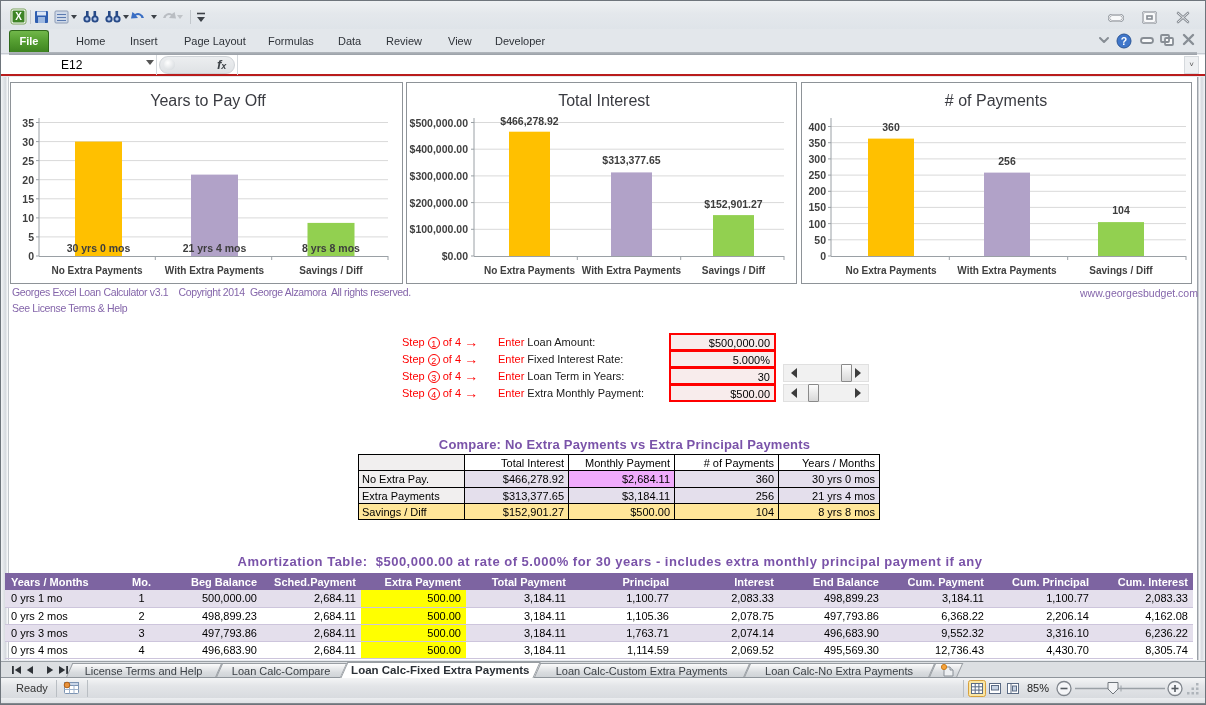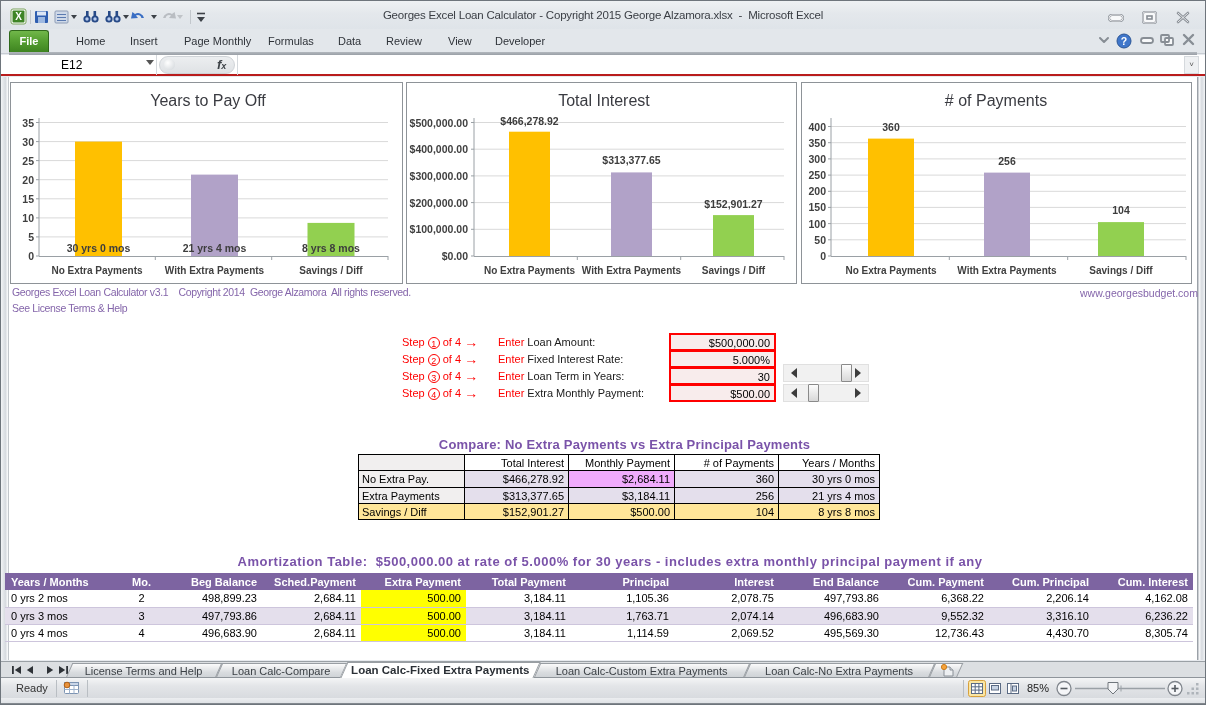--- a/index.html
+++ b/index.html
@@ -67,21 +67,20 @@
 #statusbar { position:absolute; left:1px; top:677px; width:1204px; height:21px;
   background:linear-gradient(#f4f5f6,#e3e5e8 40%,#d8dbdf); border-top:1px solid #8f959b; }
 #botframe { position:absolute; left:1px; top:698px; width:1204px; height:6px;
   background:linear-gradient(#eceef0,#dfe2e6); border-bottom:1px solid #83898f; }
 .sep { position:absolute; width:1px; background:#b9bec3; }
 </style>
 </head>
 <body>
 <div id="frame"></div>
 <div id="titlebar">
-  <div id="title-text">Georges Excel Loan Calculator - Copyright 2015 George Alzamora.xlsx&nbsp; -&nbsp; Microsoft Excel</div>
   <svg class="abs" style="left:8px;top:4px" width="210" height="22" viewBox="0 0 210 22">
     <rect x="2" y="4" width="15" height="15" rx="2" fill="#fff" stroke="#7aa35c"></rect>
     <rect x="3.5" y="5.5" width="12" height="12" rx="1" fill="#3e8426"></rect>
     <text x="9.5" y="15" font-size="10" font-weight="bold" fill="#fff" text-anchor="middle" font-family="Liberation Sans">X</text>
     <line x1="21.5" y1="5" x2="21.5" y2="19" stroke="#c2c7cc"></line>
     <rect x="26" y="6" width="13" height="12" rx="1" fill="#2f5eb0"></rect>
     <rect x="28" y="6.5" width="9" height="4" fill="#dce6f5"></rect>
     <rect x="29" y="12" width="7" height="6" fill="#9db8e0"></rect>
     <rect x="46" y="6" width="13" height="12" rx="1" fill="#cfd9e8" stroke="#8d9cb5"></rect>
     <line x1="48" y1="9.5" x2="57" y2="9.5" stroke="#5a7ab0"></line>
@@ -123,21 +122,21 @@
       <rect x="36" y="1" width="13" height="11" rx="2"></rect>
       <path d="M71 2 l10 9 M81 2 l-10 9" stroke-linecap="round"></path>
     </g>
   </svg>
 </div>
 <div class="abs" style="left:9px;top:52px;width:1188px;height:3px;background:linear-gradient(#b2b7bd,#9aa0a7);z-index:2"></div>
 <div id="tabrow">
   <div id="filetab">File</div>
   <span class="rtab" style="left:75px">Home</span>
   <span class="rtab" style="left:129px">Insert</span>
-  <span class="rtab" style="left:183px">Page Monthly</span>
+  <span class="rtab" style="left:183px">Page Layout</span>
   <span class="rtab" style="left:267px">Formulas</span>
   <span class="rtab" style="left:337px">Data</span>
   <span class="rtab" style="left:385px">Review</span>
   <span class="rtab" style="left:447px">View</span>
   <span class="rtab" style="left:494px">Developer</span>
   <svg class="abs" style="left:1096px;top:4px" width="100" height="16" viewBox="0 0 100 16">
     <path d="M3 5 l4 4 4 -4" fill="none" stroke="#878d94" stroke-width="2" stroke-linecap="round" stroke-linejoin="round"></path>
     <circle cx="27" cy="8" r="7" fill="#3f76ca" stroke="#2c5696"></circle>
     <text x="27" y="12" font-size="10.5" font-weight="bold" fill="#fff" text-anchor="middle" font-family="Liberation Sans">?</text>
     <g fill="#f8f9fa" stroke="#888e95" stroke-width="1.8">
@@ -404,20 +403,34 @@
         <td class="r">Beg Balance</td>
         <td class="r">Sched.Payment</td>
         <td class="r">Extra Payment</td>
         <td class="r">Total Payment</td>
         <td class="r">Principal</td>
         <td class="r">Interest</td>
         <td class="r">End Balance</td>
         <td class="r">Cum. Payment</td>
         <td class="r">Cum. Principal</td>
         <td class="r">Cum. Interest</td>
+      </tr>
+<tr class="dat lav">
+        <td>0 yrs 1 mo</td>
+        <td class="c">1</td>
+        <td class="r">500,000.00</td>
+        <td class="r">2,684.11</td>
+        <td class="r yel">500.00</td>
+        <td class="r">3,184.11</td>
+        <td class="r">1,100.77</td>
+        <td class="r">2,083.33</td>
+        <td class="r">498,899.23</td>
+        <td class="r">3,184.11</td>
+        <td class="r">1,100.77</td>
+        <td class="r">2,083.33</td>
       </tr>
 <tr class="dat">
         <td>0 yrs 2 mos</td>
         <td class="c">2</td>
         <td class="r">498,899.23</td>
         <td class="r">2,684.11</td>
         <td class="r yel">500.00</td>
         <td class="r">3,184.11</td>
         <td class="r">1,105.36</td>
         <td class="r">2,078.75</td>

